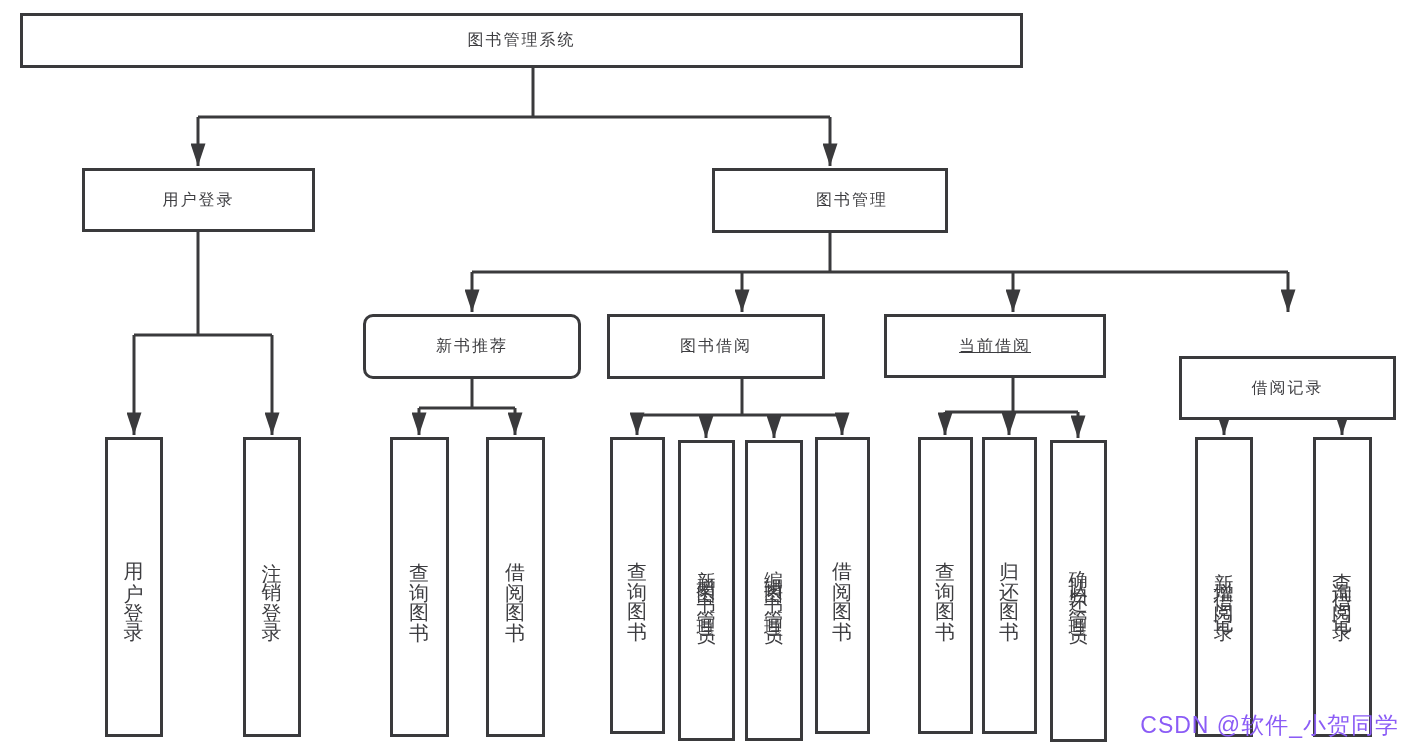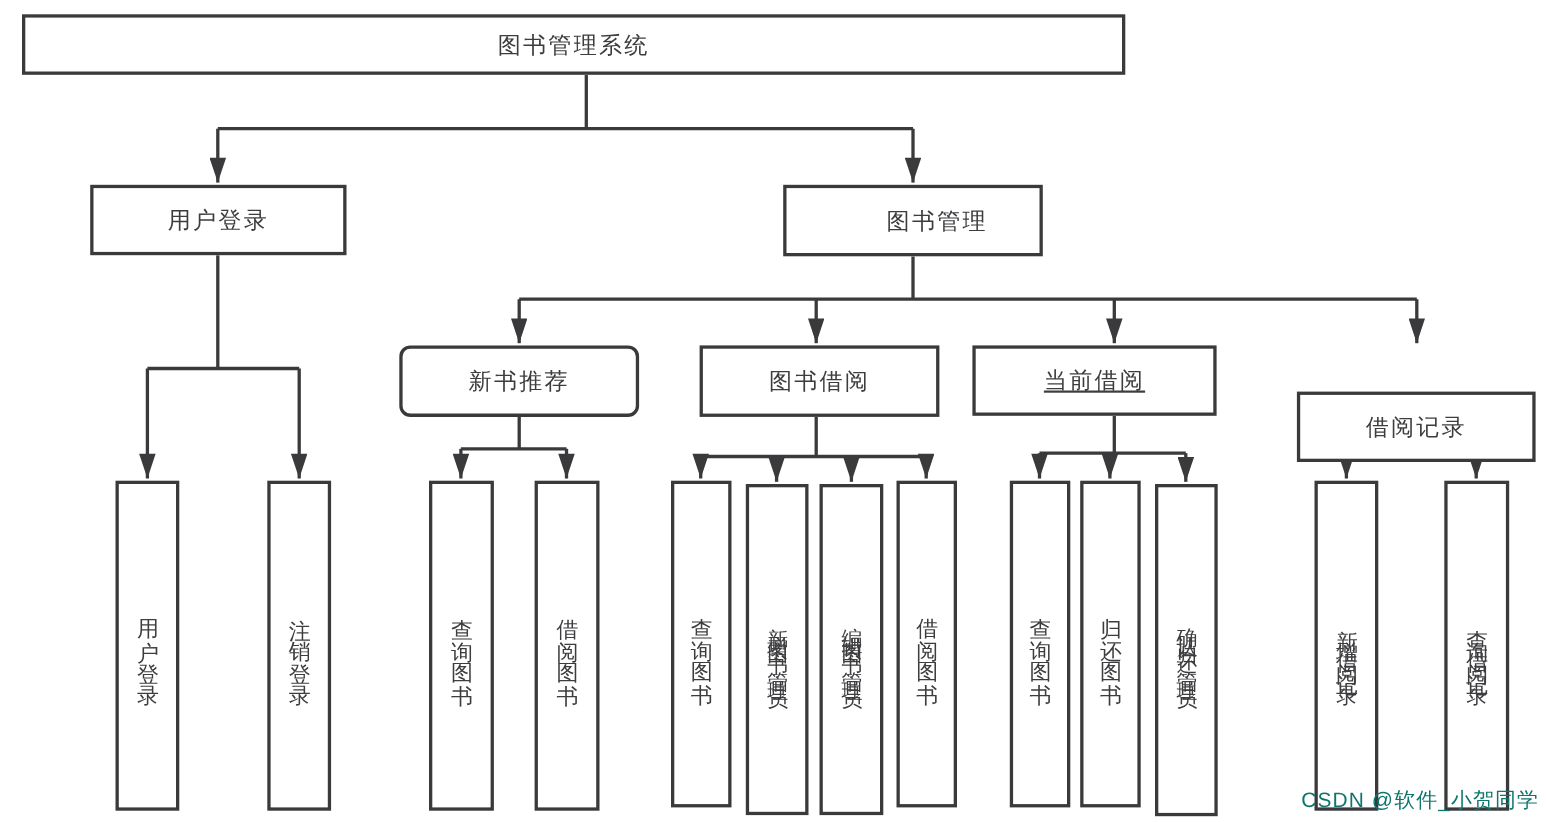--- a/index.html
+++ b/index.html
@@ -3,27 +3,27 @@
 <meta charset="utf-8">
 <style>
   * { margin:0; padding:0; box-sizing:border-box; }
   html,body { width:1405px; height:747px; background:#ffffff;
     font-family:"Liberation Sans", sans-serif; }
   .canvas { position:relative; width:1405px; height:747px; background:#ffffff; overflow:hidden; }
   svg.connectors { position:absolute; left:0; top:0; width:1405px; height:747px; z-index:1; }
   .node { position:absolute; background:#ffffff; border:3px solid #3a3a3c;
     display:flex; align-items:center; justify-content:center;
     color:#3d3d40; z-index:2; }
-  .h-label { font-size:21px; letter-spacing:2px; white-space:nowrap;text-align:center; }
+  .h-label { font-size:16px; letter-spacing:2px; white-space:nowrap;text-align:center; }
   .vtext { writing-mode:vertical-rl; text-orientation:mixed; font-size:20px; line-height:1; }
   .ls4 { letter-spacing:20px; }
   .ls6 { letter-spacing:10px; }
   .ls9 { letter-spacing:8px; font-size:19px; }
-  .watermark { position:absolute; right:6px; bottom:6px; font-size:19px;
-    color:#0f766e; letter-spacing:1px; z-index:5; white-space:nowrap; }
+  .watermark { position:absolute; right:6px; bottom:6px; font-size:23px;
+    color:#8b5cf6; letter-spacing:1px; z-index:5; white-space:nowrap; }
 </style>
 </head>
 <body>
 
 <div class="canvas">
 
   <svg class="connectors" viewBox="0 0 1405 747" xmlns="http://www.w3.org/2000/svg">
     <defs>
       <marker id="arrow" viewBox="0 0 12 8" refX="12" refY="4" markerWidth="8.4" markerHeight="5" orient="auto">
         <path d="M0,0 L12,4 L0,8 Z" fill="#3a3a3c"></path>
@@ -80,21 +80,21 @@
   <div class="node" style="left:82px; top:168px; width:233px; height:64px;">
     <span class="h-label">用户登录</span>
   </div>
   <div class="node" style="left:712px; top:168px; width:236px; height:65px;padding-left:44px;">
     <span class="h-label">图书管理</span>
   </div>
 
   <div class="node" style="left:363px; top:314px; width:218px; height:65px;border-radius:10px;">
     <span class="h-label">新书推荐</span>
   </div>
-  <div class="node" style="left:636px; top:314px; width:218px; height:65px;">
+  <div class="node" style="left:607px; top:314px; width:218px; height:65px;">
     <span class="h-label">图书借阅</span>
   </div>
   <div class="node" style="left:884px; top:314px; width:222px; height:64px;text-decoration:underline;">
     <span class="h-label">当前借阅</span>
   </div>
   <div class="node" style="left:1179px; top:314px; width:217px; height:64px;margin-top:42px;">
     <span class="h-label">借阅记录</span>
   </div>
 
   <div class="node" style="left:105px; top:437px; width:58px; height:300px;">

